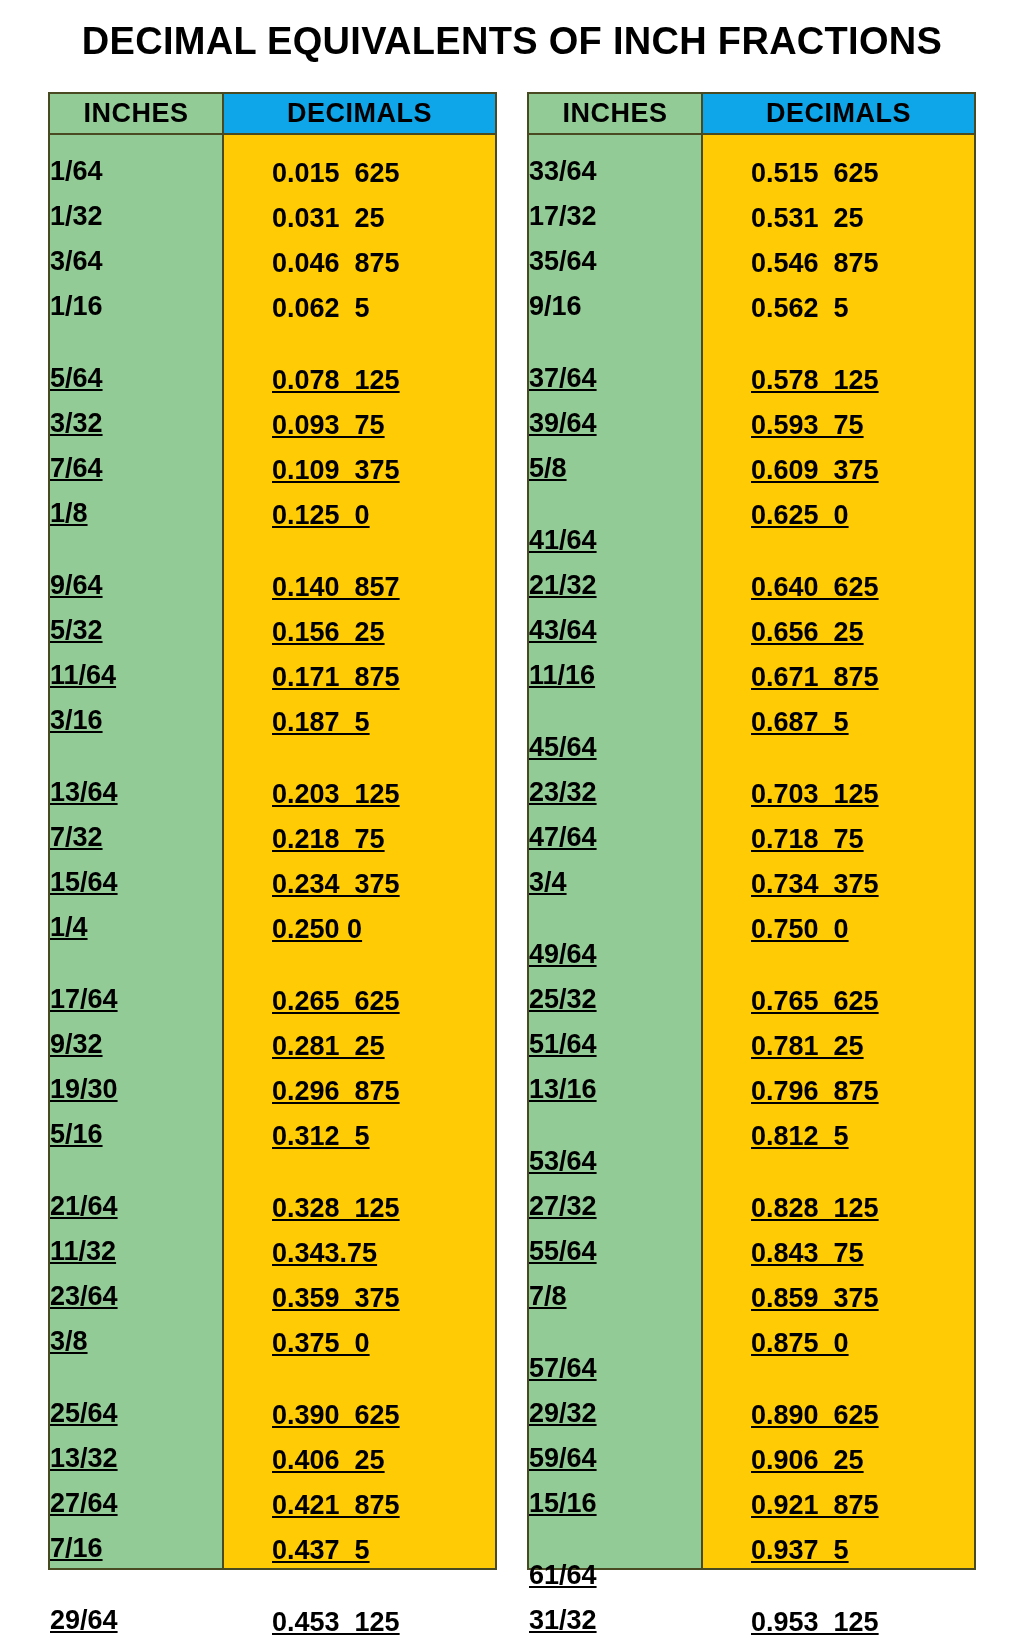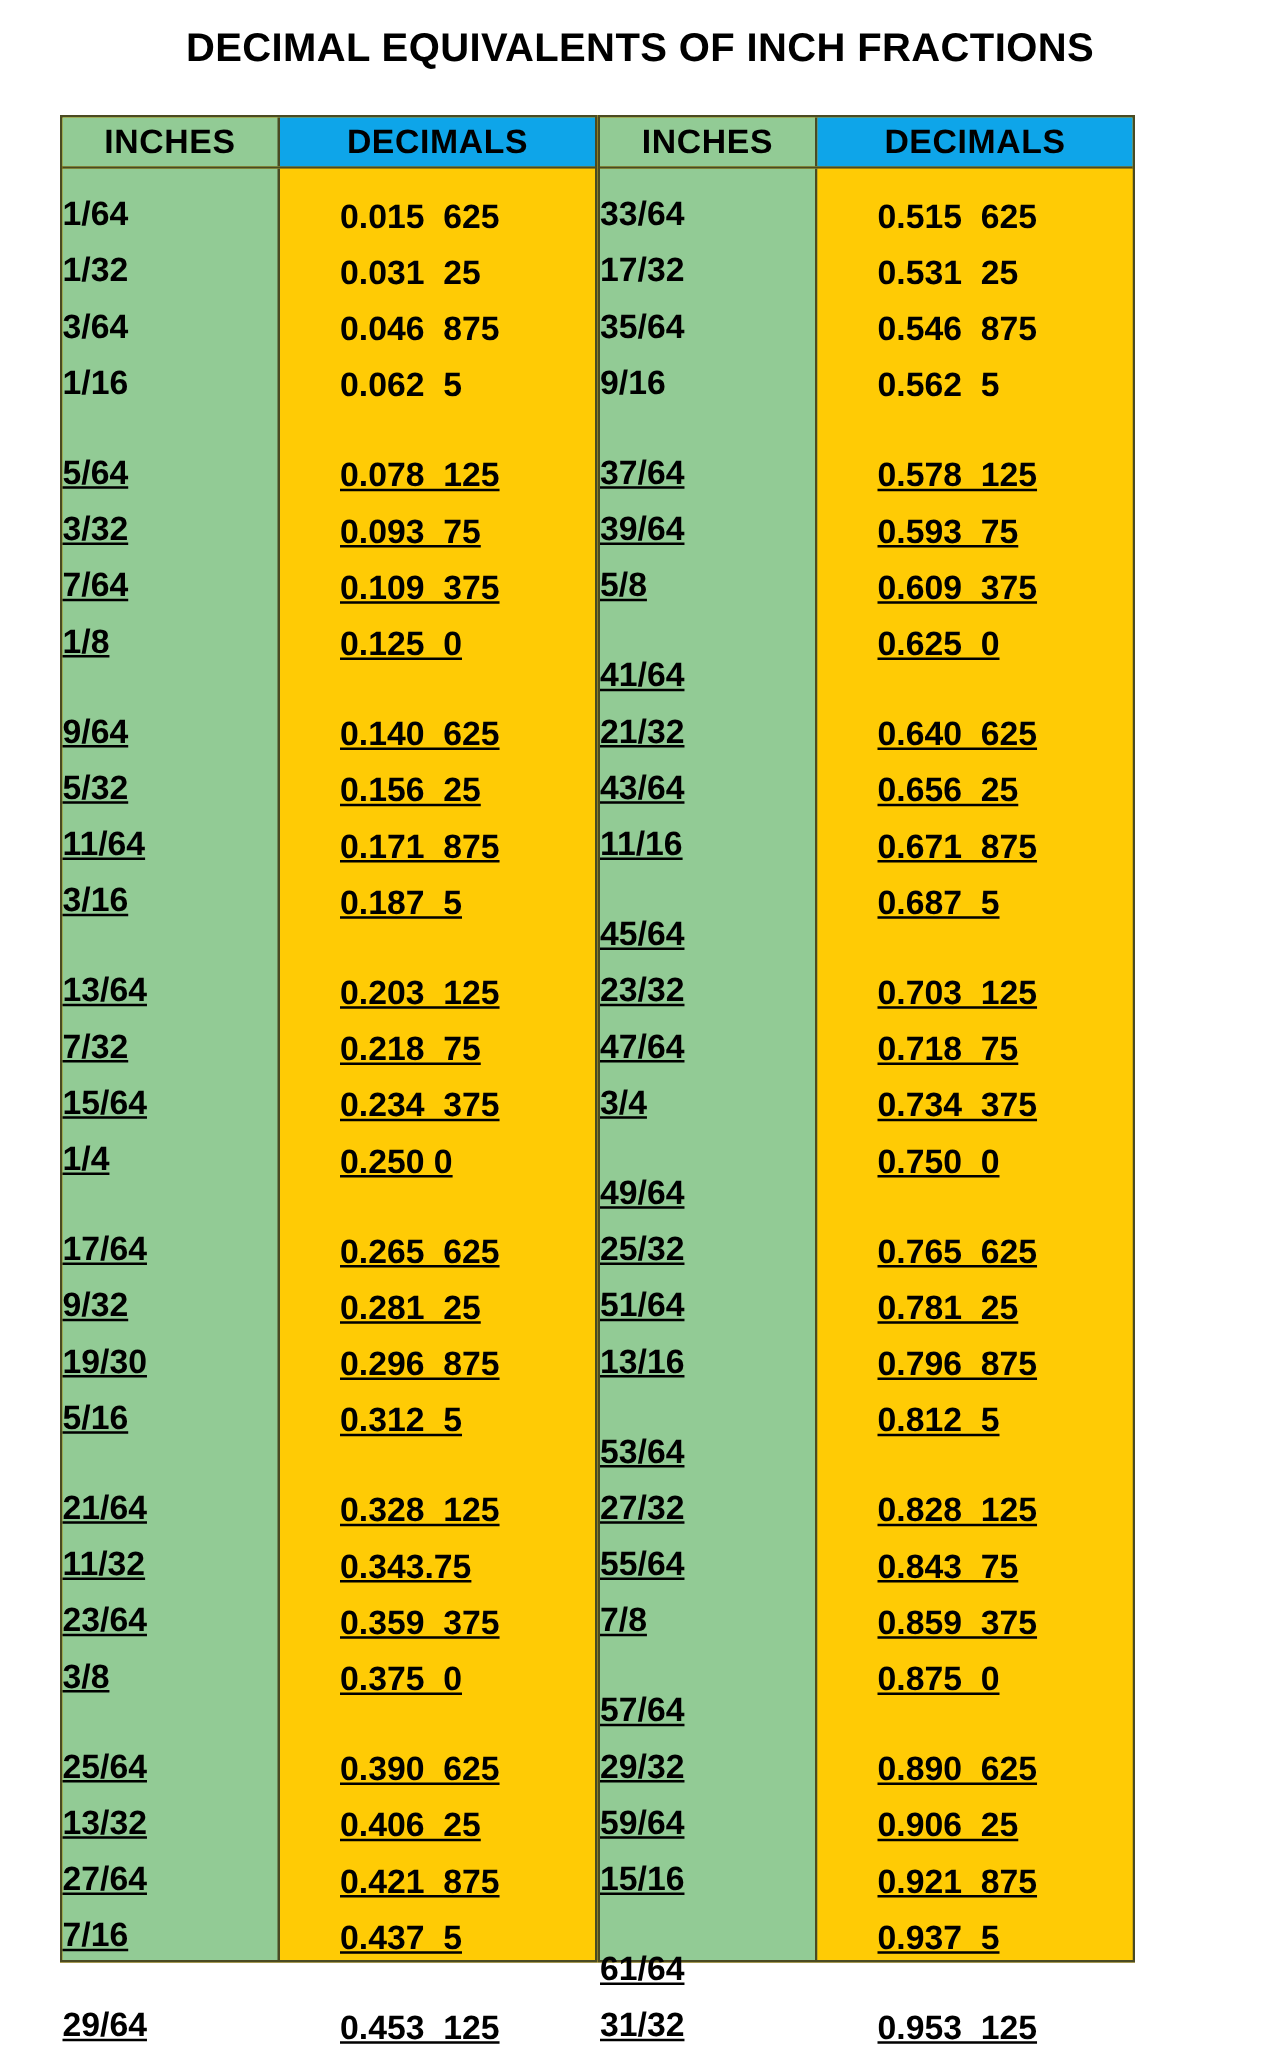--- a/index.html
+++ b/index.html
@@ -17,33 +17,33 @@
     position: relative;
   }
 
   
   .page-title {
     position: absolute;
     left: 0;
     top: 20px;
     width: 1024px;
     text-align: center;
-    font-size: 32px;
+    font-size: 38px;
     font-weight: bold;
     letter-spacing: 0.3px;
     color: #000000;
     white-space: nowrap;
   }
 
   
   .tables {
     position: absolute;
     left: 48px;
     top: 92px;
-    width: 860px;
+    width: 928px;
     height: 1478px;
     display: flex;
     flex-direction: row;
     justify-content: space-between;
   }
 
   .frac-table {
     width: 449px;
     height: 100%;
     border: 2px solid #4a4a22;
@@ -201,21 +201,21 @@
             <div class="cell cell-dec">0.046  875</div>
             <div class="cell cell-dec">0.062  5</div>
           </div>
           <div class="group">
             <div class="cell cell-dec">0.078  125</div>
             <div class="cell cell-dec">0.093  75</div>
             <div class="cell cell-dec">0.109  375</div>
             <div class="cell cell-dec">0.125  0</div>
           </div>
           <div class="group">
-            <div class="cell cell-dec">0.140  625</div>
+            <div class="cell cell-dec">0.140  857</div>
             <div class="cell cell-dec">0.156  25</div>
             <div class="cell cell-dec">0.171  875</div>
             <div class="cell cell-dec">0.187  5</div>
           </div>
           <div class="group">
             <div class="cell cell-dec">0.203  125</div>
             <div class="cell cell-dec">0.218  75</div>
             <div class="cell cell-dec">0.234  375</div>
             <div class="cell cell-dec">0.250 0</div>
           </div>

